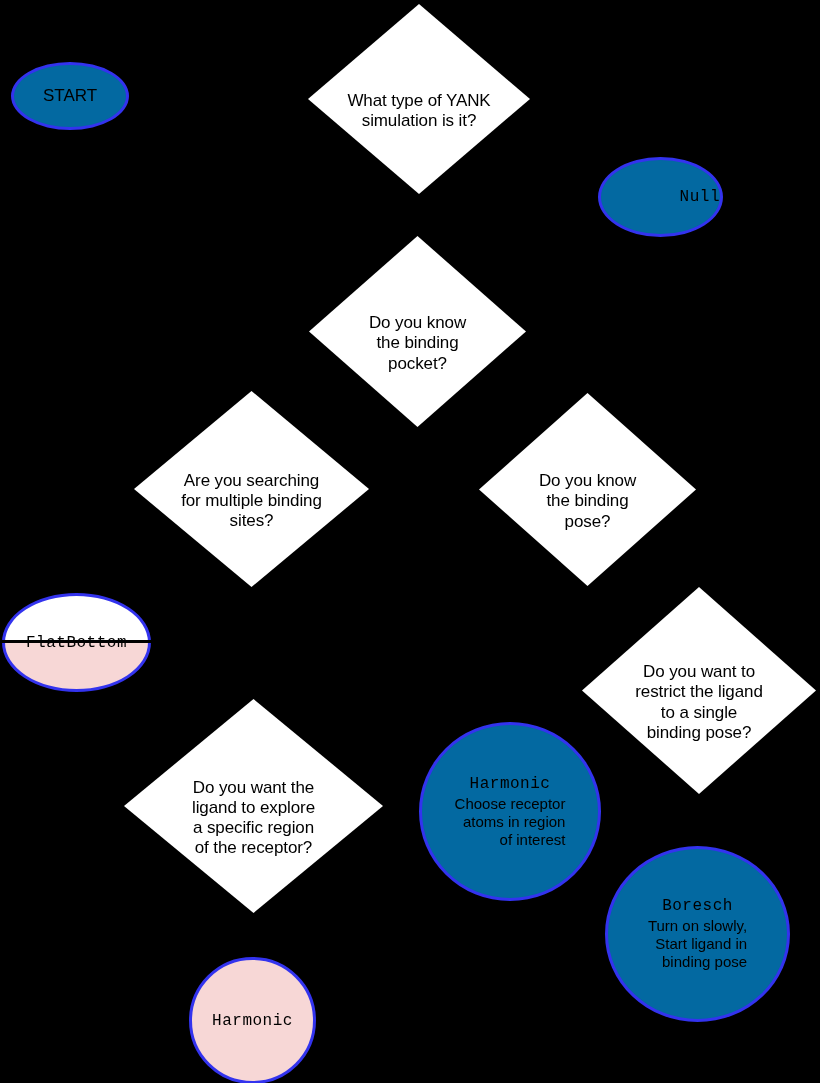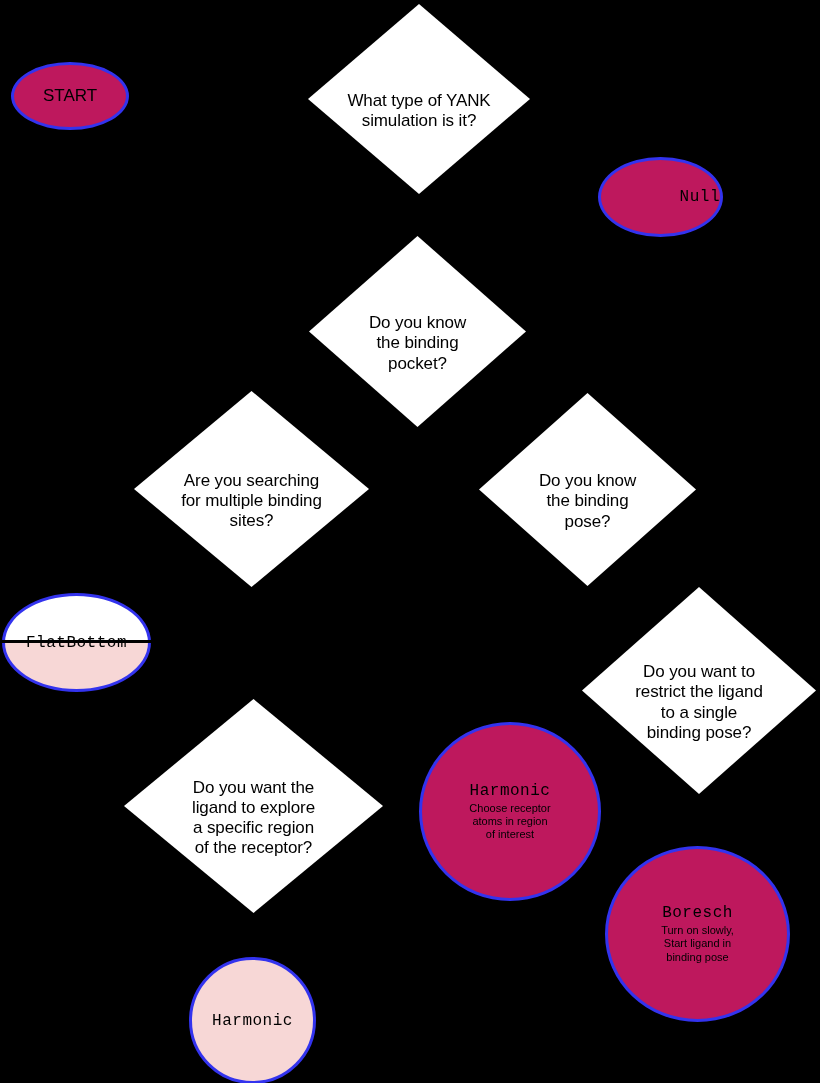--- a/index.html
+++ b/index.html
@@ -36,41 +36,41 @@
     font-size: 17px;
     letter-spacing: -0.1px;
     padding: 0 6px;
     white-space: pre-line;
     margin-top: 24px;
   }
   
   .ellipse {
     border: 3px solid #3333ee;
     border-radius: 50%;
-    background: #be185d;
+    background: #0369a1;
     display: flex;
     flex-direction: column;
     align-items: center;
     justify-content: center;
     overflow: hidden;
   }
   .ellipse .title {
     color: #000000;
     text-align: center;
     font-size: 17px;
   }
   .ellipse .title.mono {
     font-family: "Liberation Mono", monospace;
     letter-spacing: 0.5px;
     font-size: 16px;
   }
   .ellipse .desc {
     color: #000000;
-    text-align: center;
-    font-size: 11px;
+    text-align: right;
+    font-size: 15px;
     line-height: 1.2;
     margin-top: 2px;
     white-space: pre-line;
   }
   .ellipse.pinkfill { background: #f7d7d6; }
 
   
   .ellipse.halffill {
     background: linear-gradient(to bottom, #ffffff 0%, #ffffff 48%, #f7d7d6 48%, #f7d7d6 100%);
   }

